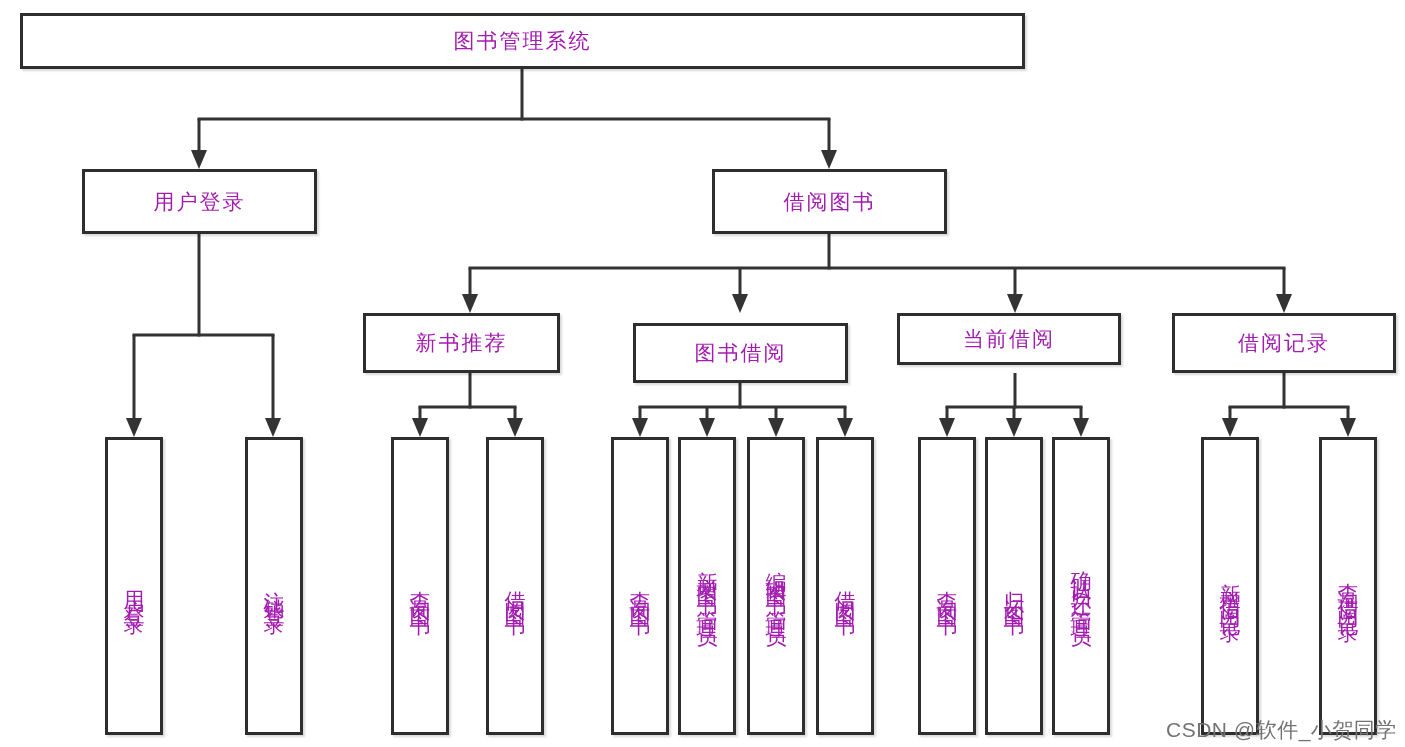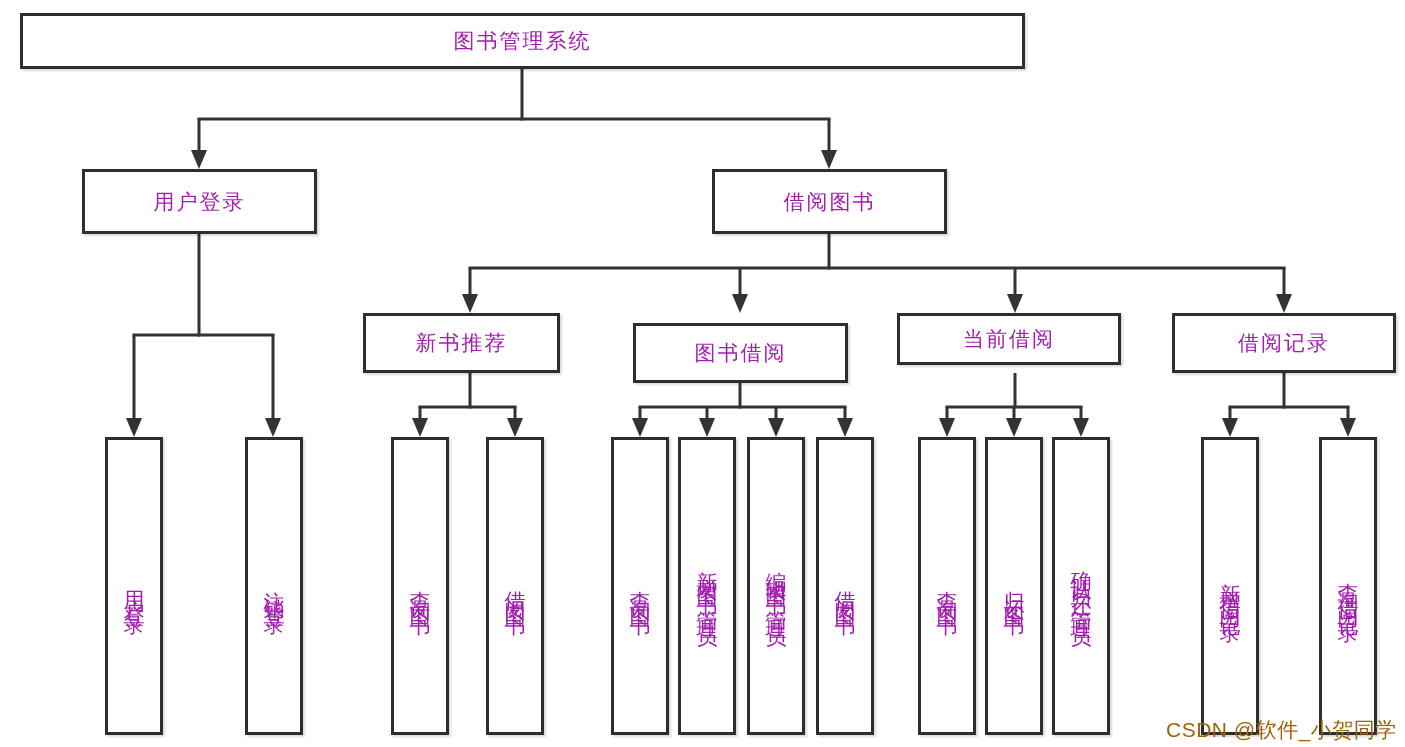--- a/index.html
+++ b/index.html
@@ -38,21 +38,21 @@
     letter-spacing: 8px;
     line-height: 1.15;
     margin-bottom: -8px;
     white-space: nowrap;
   }
   .watermark {
     position: absolute;
     left: 1166px;
     top: 716px;
     font-size: 21px;
-    color: #a16207;
+    color: #737373;
     letter-spacing: 0.5px;
     white-space: nowrap;
     z-index: 5;
   }
 </style>
 </head>
 <body>
 
 <div class="stage">
 

